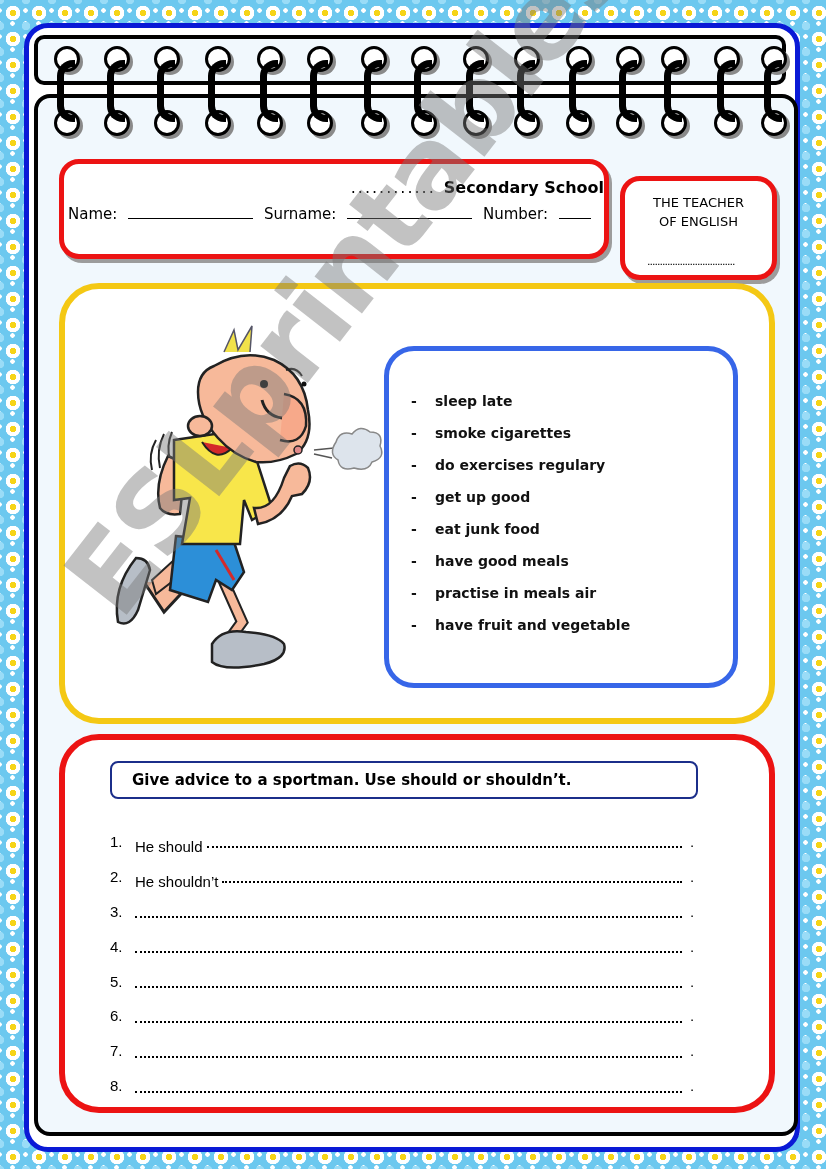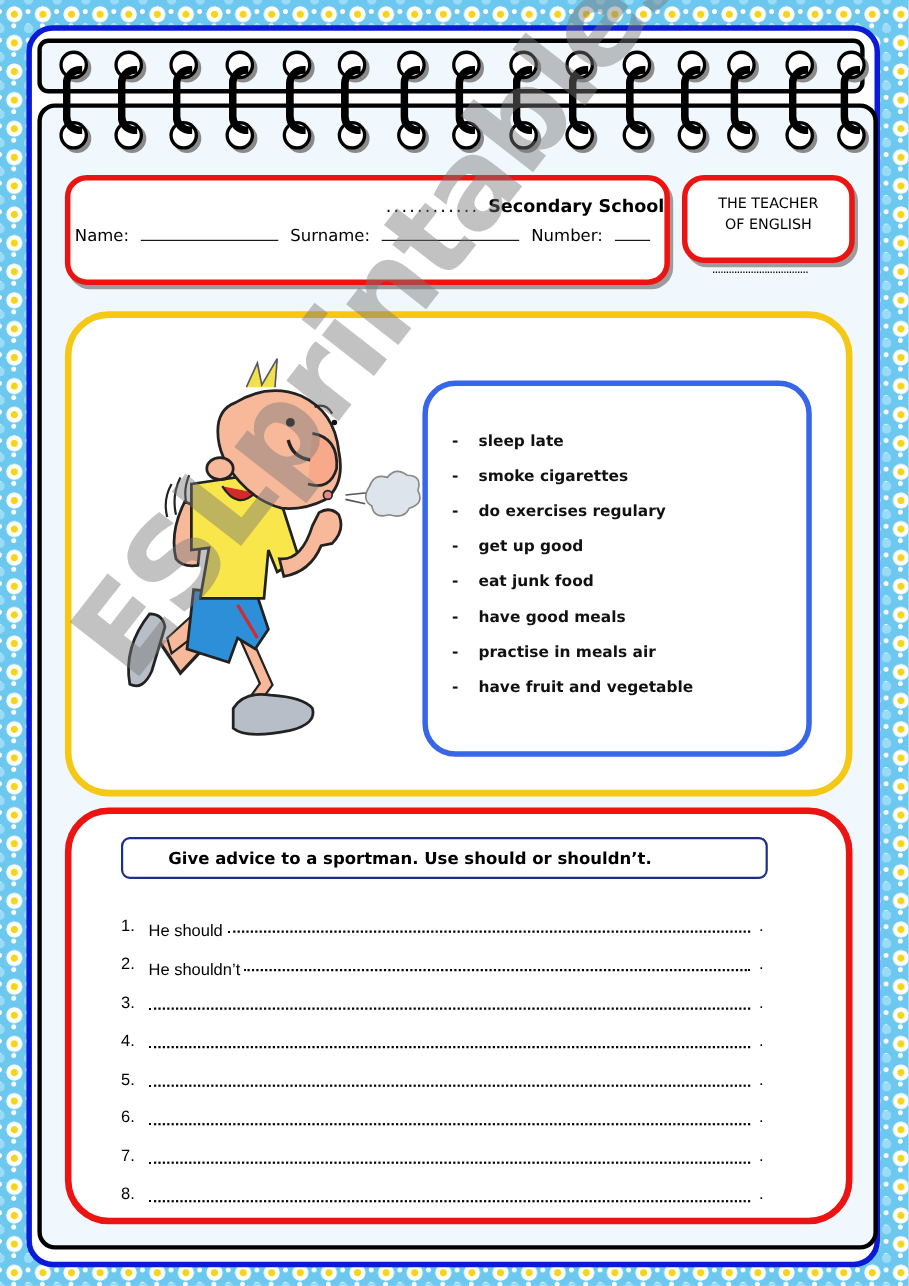--- a/index.html
+++ b/index.html
@@ -39,21 +39,21 @@
   .coil {
     position: absolute; left: 5px; top: 14px; width: 18px; height: 62px;
     border: 7px solid #000; border-right: none; border-radius: 16px 0 0 16px;
     box-sizing: border-box;
   }
   .box-red {
     position: absolute; border: 5px solid #ec1313; border-radius: 20px; background: #fff;
     box-shadow: 3px 4px 0 #9c9c9c;
   }
   .header-box { left: 59px; top: 159px; width: 550px; height: 100px; box-sizing: border-box; }
-  .teacher-box { left: 620px; top: 159px; width: 157px; height: 80px; box-sizing: border-box; }
+  .teacher-box { left: 620px; top: 176px; width: 157px; height: 104px; box-sizing: border-box; }
   .school-line {
     position: absolute; left: 0; right: 0; top: 14px; text-align: right;
     font-size: 16px; font-weight: bold; color: #000;
   }
   .school-line .dots { font-weight: normal; letter-spacing: 2px; margin-right: 8px; }
   .field-row {
     position: absolute; left: 4px; font-size: 15px; color: #000; white-space: nowrap;
   }
   .uline { display: inline-block; border-bottom: 1px solid #000; height: 14px; vertical-align: baseline; }
   .teacher-title {
@@ -79,21 +79,21 @@
   }
   .tips-list .dash { width: 24px; }
   .runner { position: absolute; left: 104px; top: 322px; width: 280px; height: 360px; }
   .red-box2 {
     position: absolute; left: 59px; top: 734px; width: 716px; height: 379px;
     border: 6px solid #ec1313; border-radius: 40px; background: #fff; box-sizing: border-box;
   }
   .instruction {
     position: absolute; left: 110px; top: 761px; width: 588px; height: 38px;
     border: 2px solid #1b2e8a; border-radius: 8px; background: #fff; box-sizing: border-box;
-    font-size: 15px; font-weight: bold; color: #000; padding-left: 41px; line-height: 34px;
+    font-size: 15px; font-weight: bold; color: #000; padding-left: 20px; line-height: 34px;
   }
   .answers { position: absolute; left: 110px; top: 824px; width: 590px; }
   .answer-row {
     height: 34.9px; display: flex; align-items: center; font-size: 15px; color: #000;
     white-space: nowrap; font-family: "Liberation Sans", sans-serif;
   }
   .answer-row .num { width: 25px; }
   .answer-row .lead { margin-right: 4px; margin-top: 11px; }
   .answer-row .fill { flex: 1; border-bottom: 2px dotted #000; height: 12px; margin-right: 8px; }
   .answer-row .end { width: 10px; }

